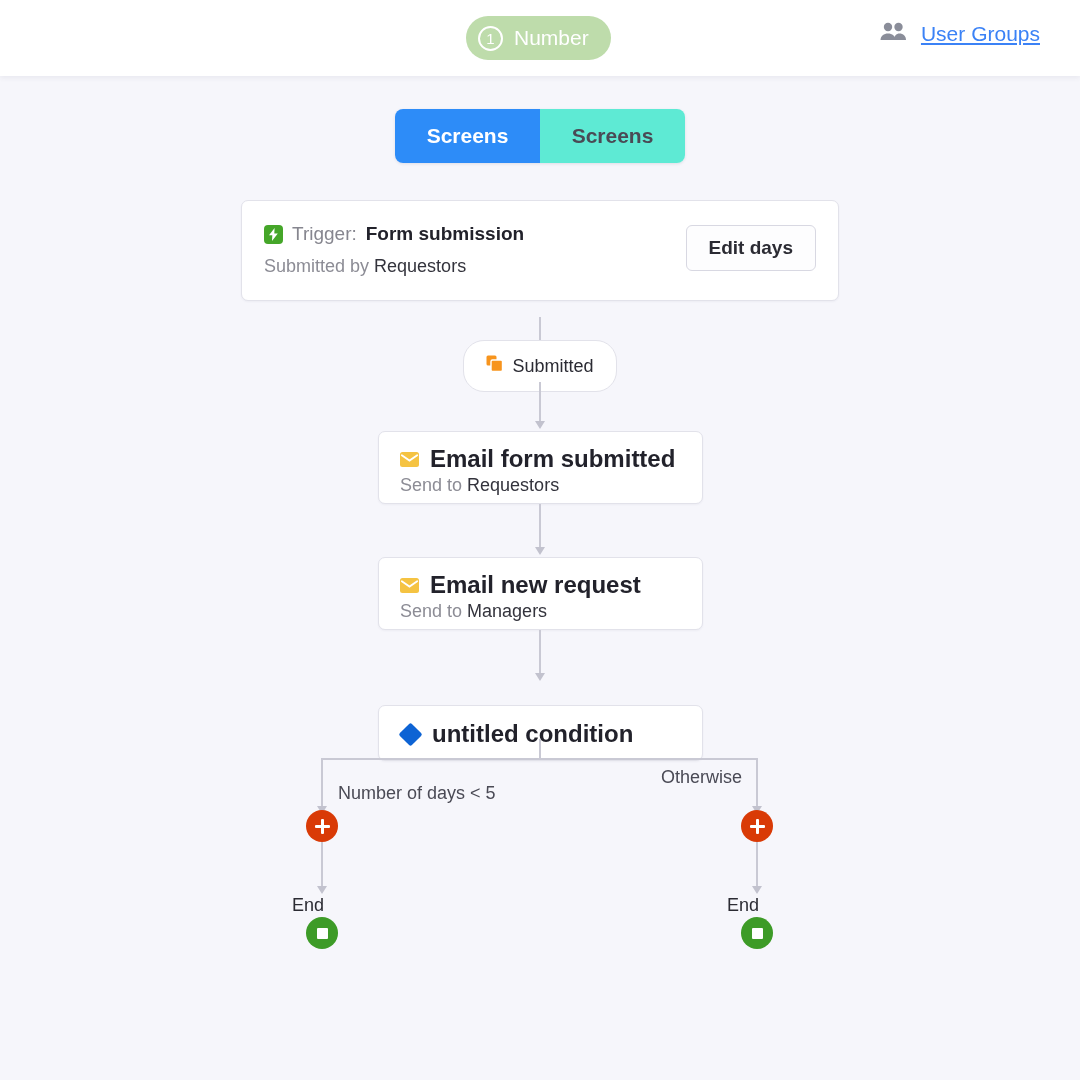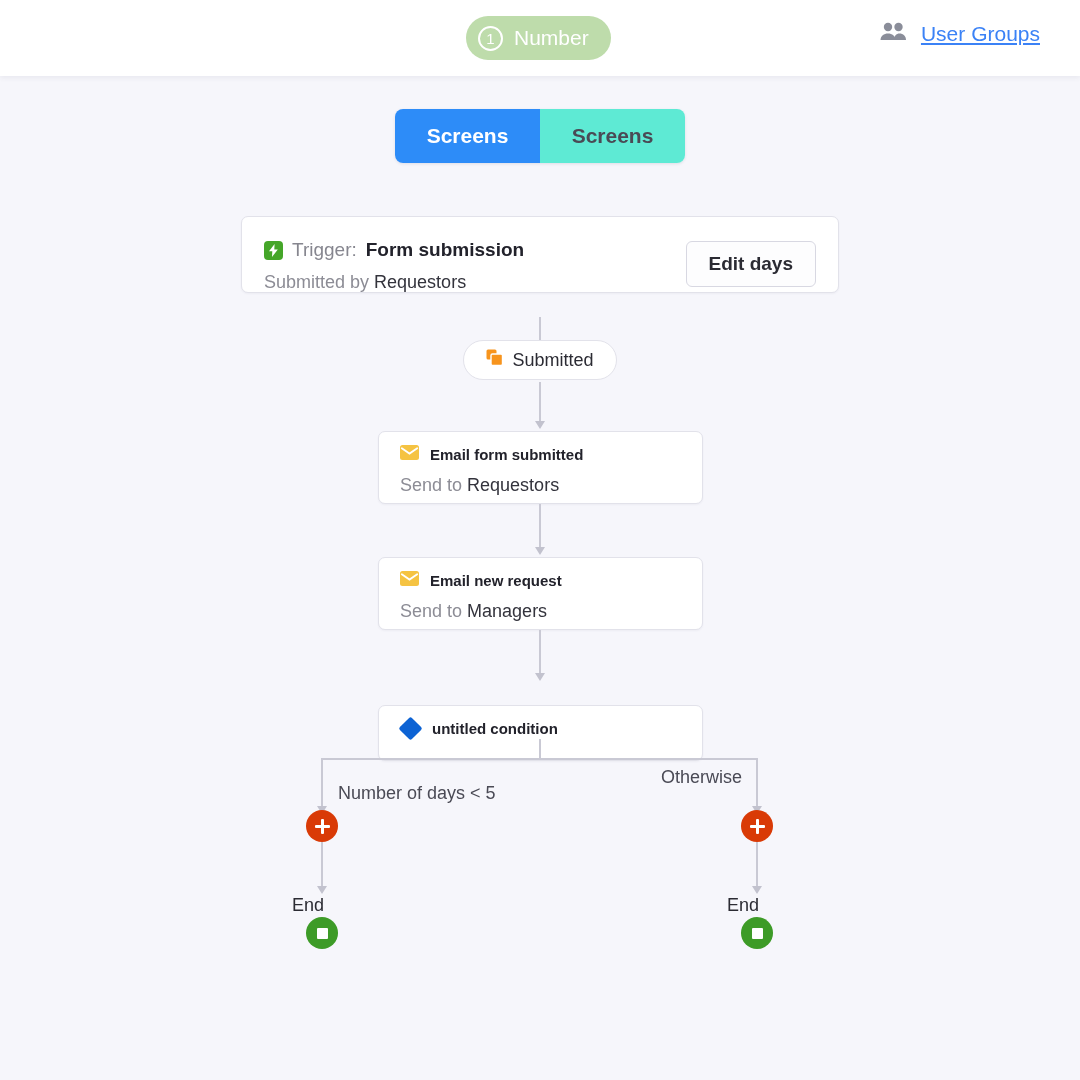--- a/index.html
+++ b/index.html
@@ -64,21 +64,21 @@
 
   .card {
     position: absolute;
     background: #ffffff;
     border: 1px solid #e2e2ea;
     border-radius: 7px;
     box-shadow: 0 1px 2px rgba(60,60,90,0.05);
   }
 
   
-  .trigger-card { left: 241px; top: 140px; width: 598px; height: 77px; }
+  .trigger-card { left: 241px; top: 124px; width: 598px; height: 101px; }
   .trigger-line1 {
     position: absolute; left: 22px; top: 22px;
     display: flex; align-items: center; gap: 9px;
     font-size: 19px; color: #86868f;
   }
   .trigger-line1 b { color: #22222b; font-weight: bold; }
   .bolt-icon {
     width: 19px; height: 19px; border-radius: 4px; background: #45a629;
     display: inline-flex; align-items: center; justify-content: center;
   }
@@ -92,36 +92,36 @@
     height: 46px; padding: 0 22px;
     background: #fdfdfe; border: 1px solid #d8d8e2; border-radius: 6px;
     font-size: 19px; font-weight: bold; color: #2b2b33;
     font-family: "Liberation Sans", sans-serif;
     cursor: pointer;
   }
 
   
   .submitted-pill {
     position: absolute; left: 463px; top: 264px;
-    width: 154px; height: 40px;
+    width: 154px; height: 52px;
     background: #ffffff; border: 1px solid #e2e2ea; border-radius: 21px;
     display: flex; align-items: center; justify-content: center; gap: 9px;
     font-size: 18px; color: #2b2b33;
     cursor: pointer;
   }
 
   
   .email-card { left: 378px; top: 355px; width: 325px; height: 73px; }
   .email-card.second { top: 481px; }
   .condition-card { left: 378px; top: 629px; width: 325px; height: 56px; text-decoration: underline; }
 
   .node-title {
     position: absolute; left: 21px; top: 13px;
     display: flex; align-items: center; gap: 11px;
-    font-size: 15px; font-weight: bold; color: #22222b;
+    font-size: 24px; font-weight: bold; color: #22222b;
   }
   .node-sub {
     position: absolute; left: 21px; top: 43px;
     font-size: 18px; color: #8c8c95;
   }
   .node-sub b { color: #33333c; font-weight: normal; }
   .condition-card .node-title { top: 14px; }
 
   .diamond-icon {
     width: 17px; height: 17px; background: #0d63d4;

